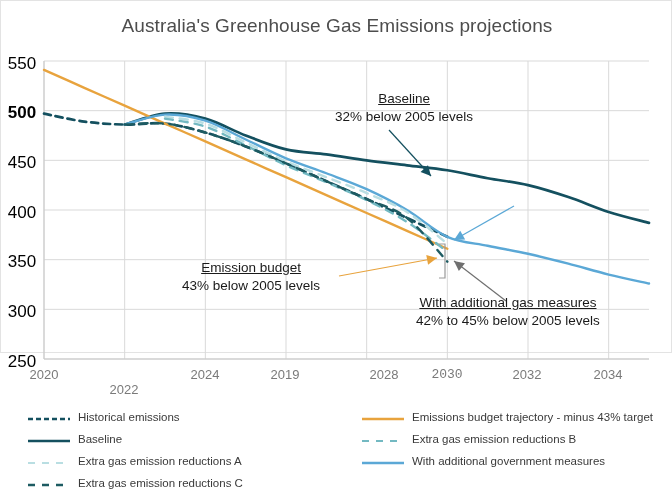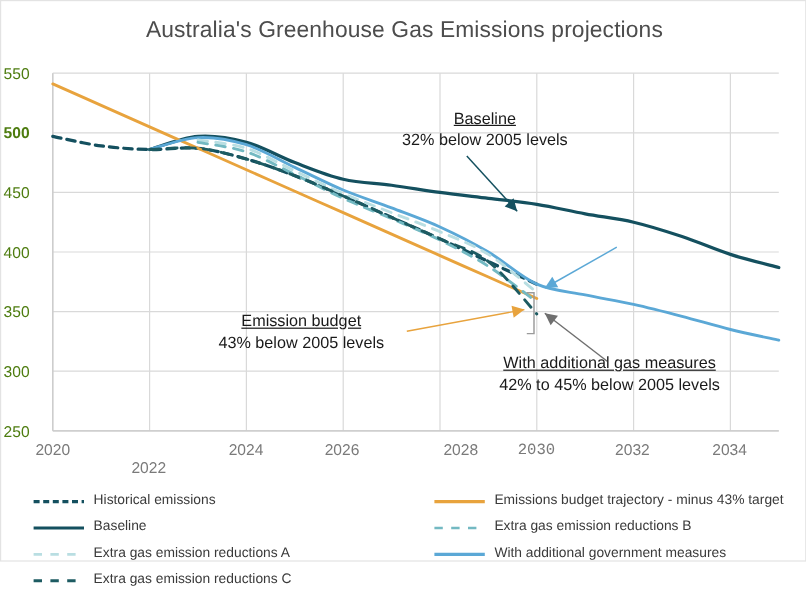--- a/index.html
+++ b/index.html
@@ -4,41 +4,41 @@
 <style>
   html,body{margin:0;padding:0;}
   body{
     width:672px;height:499px;
     background:#ffffff;
     font-family:"Liberation Sans", sans-serif;
     overflow:hidden;
   }
   #chart-root{
     position:relative;
-    width:672px;height:468px;
+    width:672px;height:353px;
     box-sizing:border-box;
     border:1px solid #e3e3e3;
     background:#ffffff;
     padding-left:33px;
   }
   #chart-title{
     position:absolute;
     left:0;top:14px;width:672px;
     text-align:center;
     font-size:19px;
     color:#4d4d4d;
     font-weight:400;
     letter-spacing:.1px;
   }
   #plot-svg{position:absolute;left:0;top:0;}
   .ytick{
     position:absolute;
     right:0;width:38px;
-    text-align:left;
-    font-size:13px;color:#4d7c0f;
+    text-align:center;
+    font-size:17px;color:#000000;
   }
   .ytick-wrap{position:absolute;left:0;top:0;width:40px;height:499px;}
   .xtick{
     position:absolute;
     width:60px;margin-left:-30px;
     text-align:center;
     font-size:13px;color:#7a7a7a;
   }
   .annot{
     position:absolute;
@@ -73,21 +73,21 @@
     <div class="ytick" style="top:202px;">400</div>
     <div class="ytick" style="top:251px;">350</div>
     <div class="ytick" style="top:301px;">300</div>
     <div class="ytick" style="top:351px;">250</div>
   </div>
 
   <div>
     <div class="xtick" style="left:43px;top:366px;">2020</div>
     <div class="xtick" style="left:123px;top:381px;">2022</div>
     <div class="xtick" style="left:204px;top:366px;">2024</div>
-    <div class="xtick" style="left:284px;top:366px;">2026</div>
+    <div class="xtick" style="left:284px;top:366px;">2019</div>
     <div class="xtick" style="left:383px;top:366px;">2028</div>
     <div class="xtick" style="left:446px;top:366px;font-family:Liberation Mono, monospace;">2030</div>
     <div class="xtick" style="left:526px;top:366px;">2032</div>
     <div class="xtick" style="left:607px;top:366px;">2034</div>
   </div>
 
   <svg id="plot-svg" width="672" height="499">
       <g>
         <line x1="43" x2="648" y1="60" y2="60" stroke="#d9d9d9" stroke-width="1"></line>
         <line x1="43" x2="648" y1="109.66666666666666" y2="109.66666666666666" stroke="#d9d9d9" stroke-width="1"></line>

